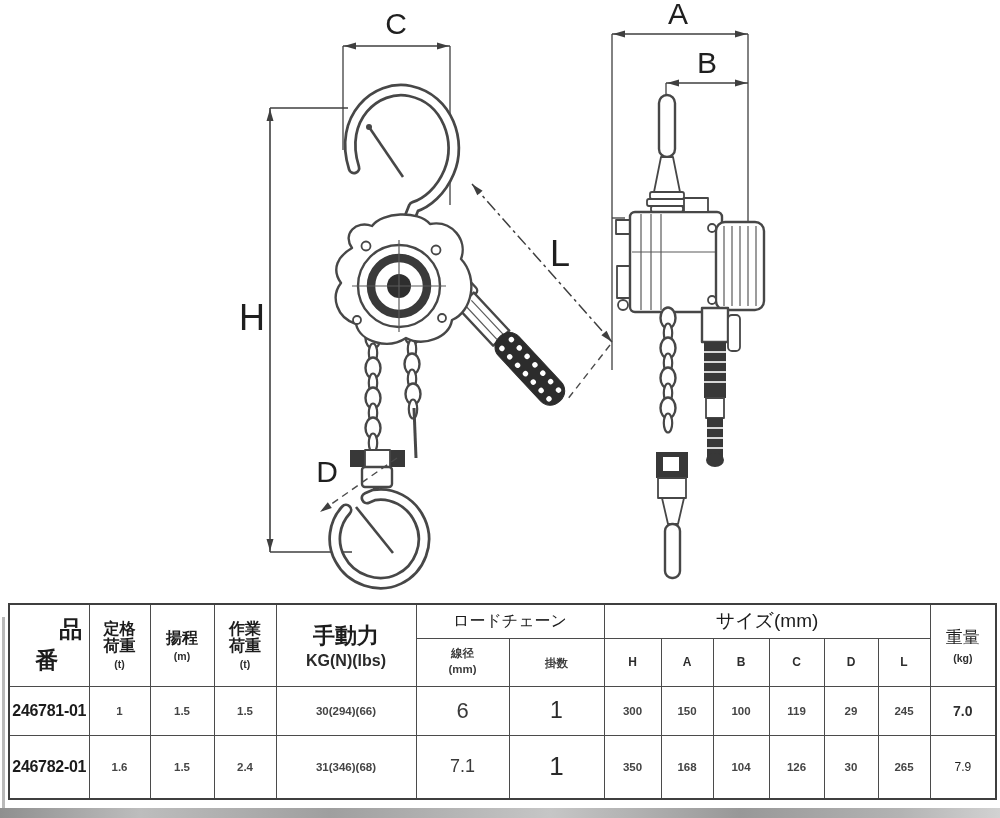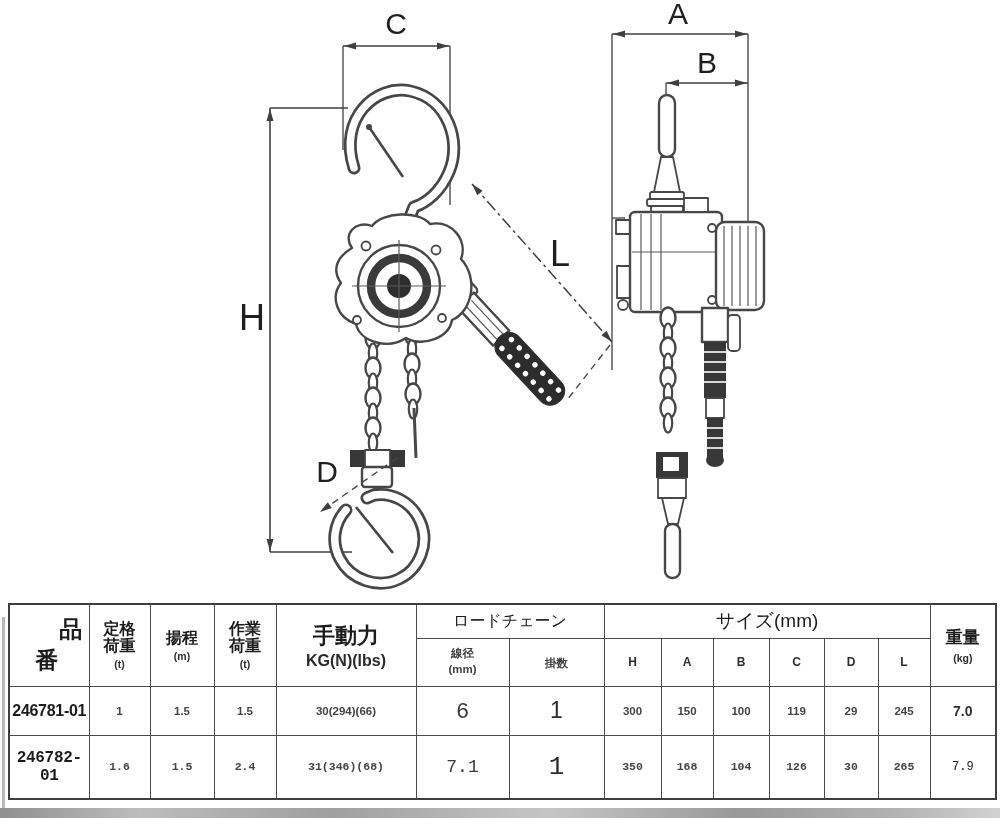--- a/index.html
+++ b/index.html
@@ -22,32 +22,32 @@
   .dark{fill:#383838;stroke:none;}
   .rib{stroke:#ffffff;stroke-width:1.6;}
   .dim-label{font-size:30px;fill:#1f1f1f;font-weight:500;}
   .dim-label-lg{font-size:36px;}
 
   
   .spec-table{position:absolute;left:8px;top:603px;width:987px;border-collapse:collapse;
               table-layout:fixed;border:2.5px solid #3f3f3f;}
   .spec-table th,.spec-table td{border:1.6px solid #4b4b4b;text-align:center;
               vertical-align:middle;padding:0;overflow:hidden;}
-  tr.hr1{height:34px;} tr.hr2{height:48px;} tr.dr1{height:49px;margin-top:9px;} tr.dr2{height:64px;font-family:Liberation Mono, monospace;}
+  tr.hr1{height:34px;} tr.hr2{height:48px;} tr.dr1{height:49px;margin-top:9px;} tr.dr2{height:64px;}
   .th-big{font-size:23px;font-weight:700;color:#1c1c1c;letter-spacing:5px;margin-left:48px;}
   .th-md{font-size:16px;font-weight:700;color:#1c1c1c;line-height:1.1;}
   .th-wrap{display:inline-block;max-width:2.25em;line-height:1.08;}
   .th-unit{display:block;font-size:10.5px;font-weight:600;color:#2e2e2e;margin-top:3px;letter-spacing:0;}
   .th-force{font-size:22px;font-weight:700;color:#1c1c1c;}
   .th-force-unit{display:block;font-size:16px;font-weight:700;margin-top:1px;color:#2a2a2a;}
   .th-chain{font-size:16px;font-weight:400;color:#1c1c1c;}
   .th-sub{font-size:11.5px;font-weight:600;color:#3d3d3d;line-height:1.35;}
   .th-size{font-size:19px;font-weight:400;color:#1c1c1c;text-align:center;}
   .th-letter{font-size:12px;font-weight:700;color:#2e2e2e;}
-  .th-weight{font-size:17px;font-weight:700;color:#1c1c1c;}
+  .th-weight{font-size:17px;font-weight:400;color:#1c1c1c;}
   .c-part{font-size:16px;font-weight:700;color:#1b1b1b;letter-spacing:-0.3px;}
   .c-sm{font-size:11.5px;font-weight:600;color:#454545;}
   .c-dia1{font-size:22px;font-weight:400;color:#3a3a3a;}
   .c-dia2{font-size:18px;font-weight:400;color:#3a3a3a;margin-top:48px;}
   .c-falls1{font-size:23px;font-weight:400;color:#2a2a2a;}
   .c-falls2{font-size:26px;font-weight:400;color:#2a2a2a;}
   .c-wt1{font-size:14px;font-weight:700;color:#303030;}
   .c-wt2{font-size:12px;font-weight:500;color:#1f1f1f;margin-top:16px;}
 
   

